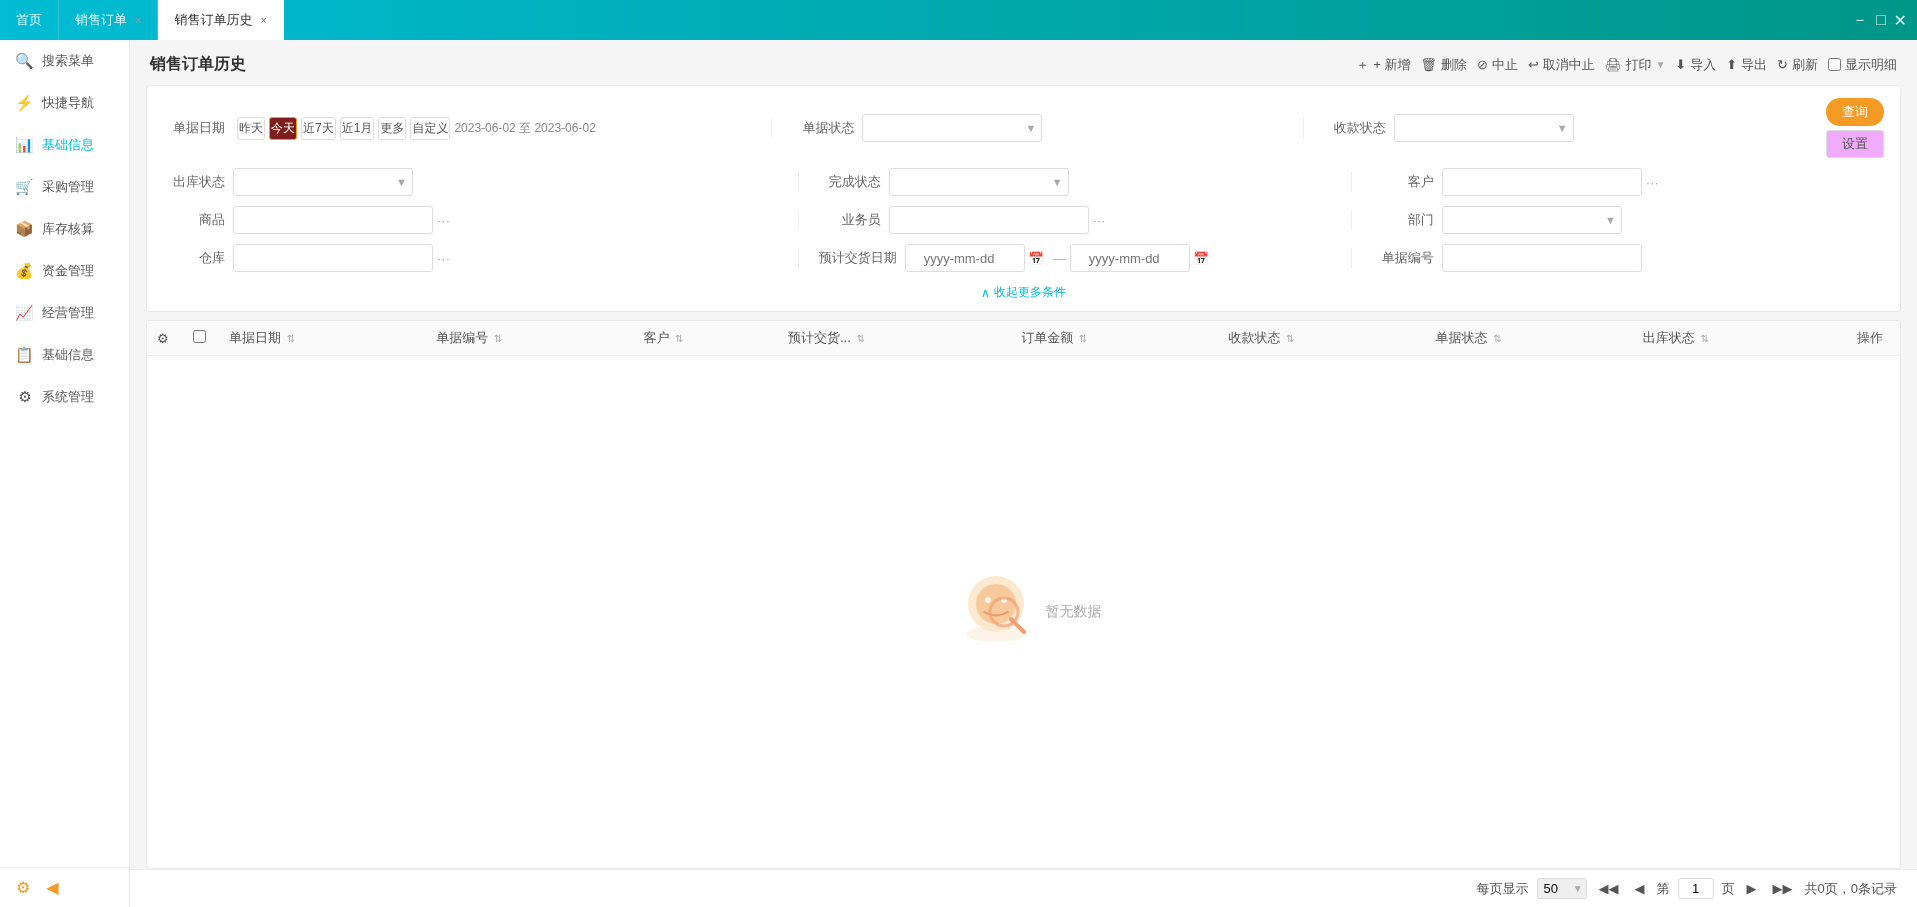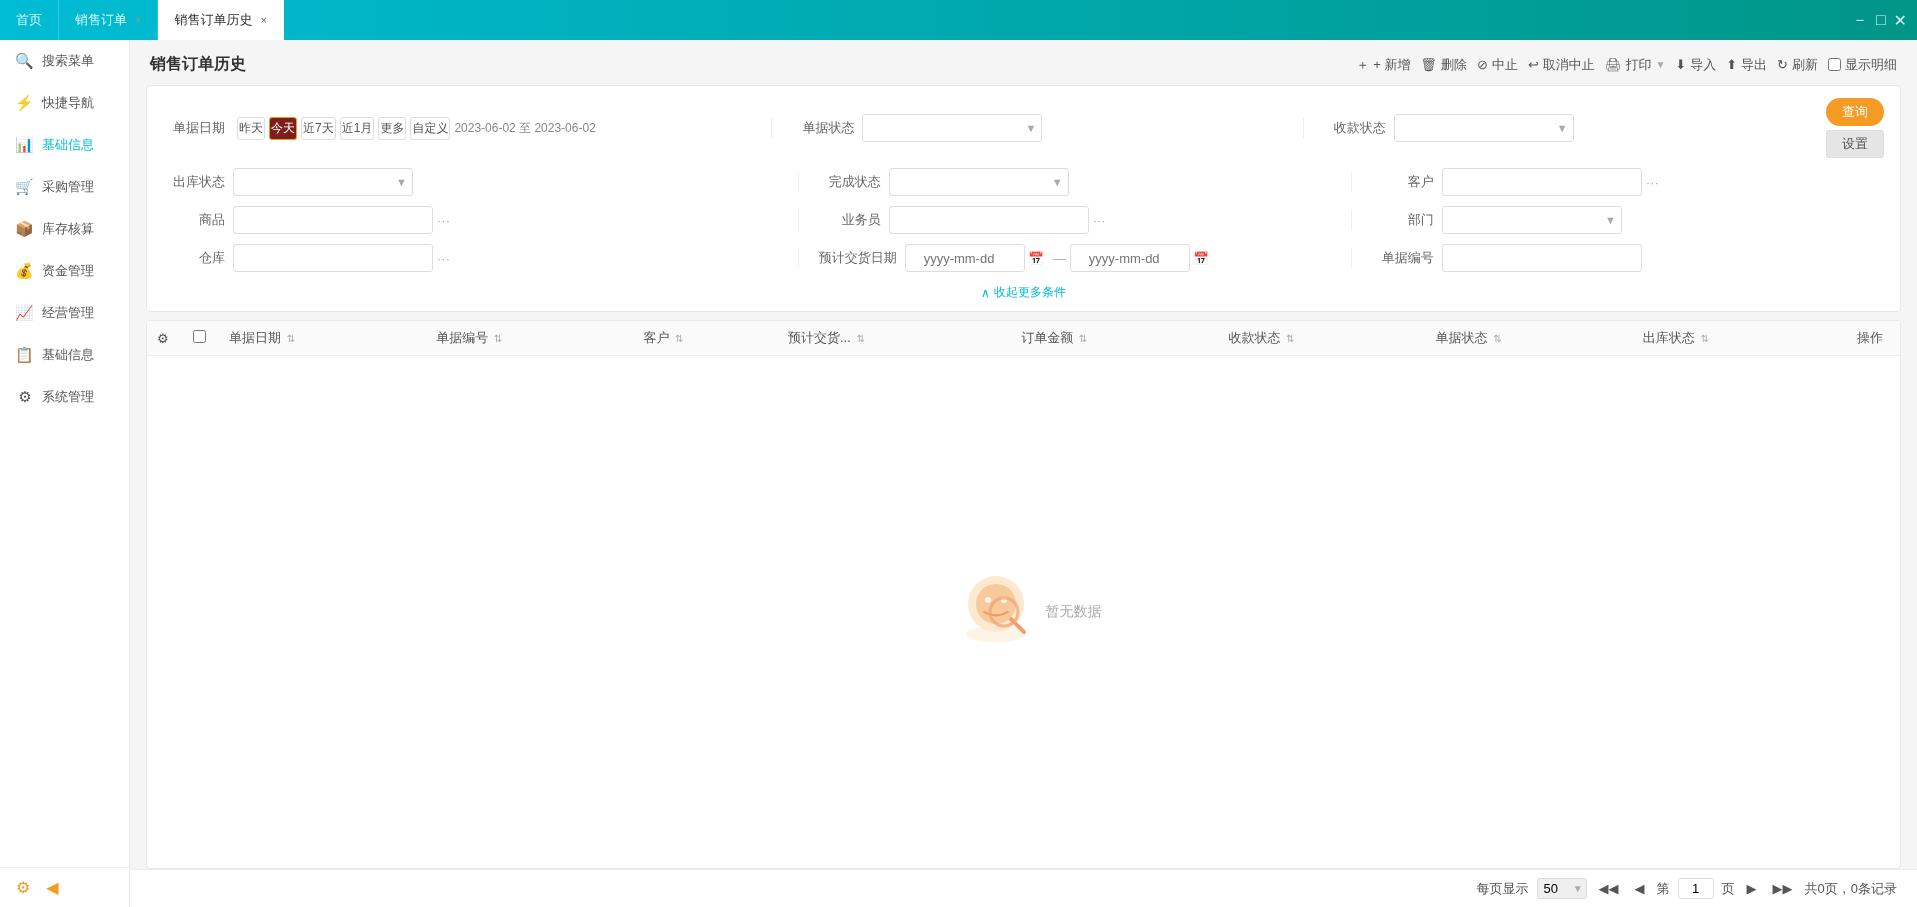--- a/index.html
+++ b/index.html
@@ -348,21 +348,21 @@
     .query-btn {
       background: #f59a23;
       color: #fff;
       border: none;
       padding: 5px 16px;
       border-radius: 14px;
       cursor: pointer;
       font-size: 13px;
     }
     .set-btn {
-      background: #e5e5e5;
+      background: #f0abfc;
       color: #555;
       border: 1px solid #ddd;
       padding: 4px 14px;
       border-radius: 3px;
       cursor: pointer;
       font-size: 13px;
     }
     .filter-col {
       flex: 1;
       display: flex;

